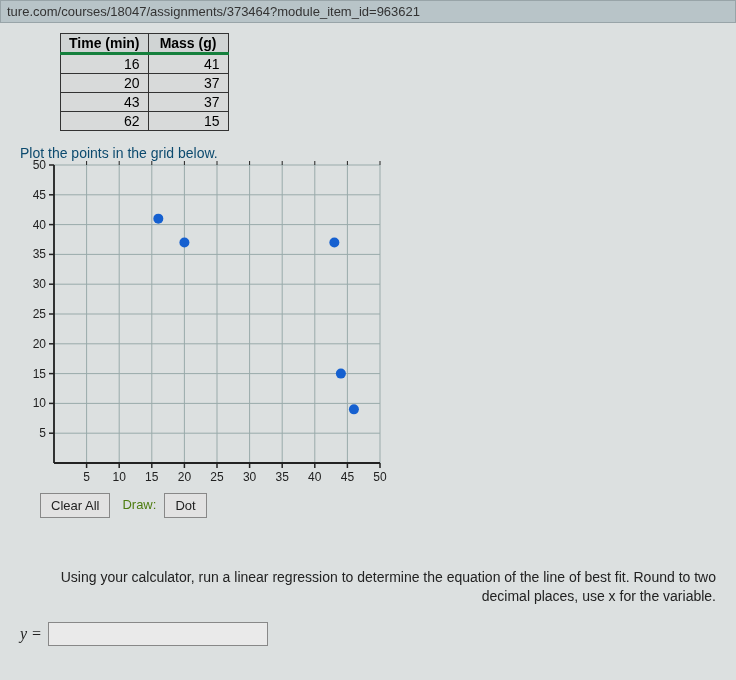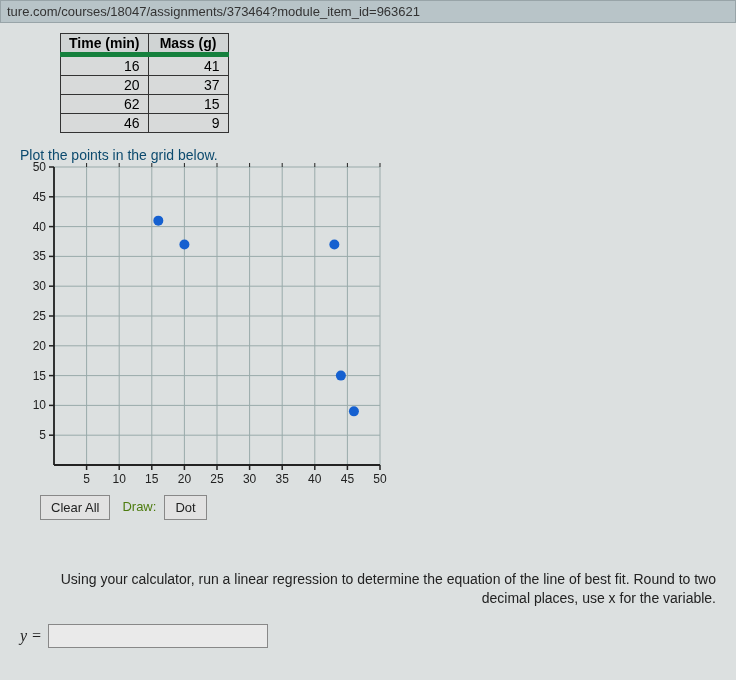--- a/index.html
+++ b/index.html
@@ -33,21 +33,21 @@
     padding: 1px 8px;
     text-align: right;
     font-size: 14px;
     min-width: 80px;
     background: #d8dada;
   }
   .data-table th {
     background: #d0d4d4;
     font-weight: bold;
     text-align: center;
-    border-bottom: 5px solid #15803d;
+    border-bottom: 3px solid #15803d;
     margin-top: 24px;
   }
   .instruction {
     font-size: 14px;
     color: #0c4a6e;
     margin-bottom: 0;
   }
   .chart-wrap {
     position: relative;
     width: 370px;
@@ -121,26 +121,26 @@
     <tbody id="table-body">
         <tr>
           <td>16</td>
           <td>41</td>
         </tr>
         <tr>
           <td>20</td>
           <td>37</td>
         </tr>
         <tr>
+          <td>43</td>
+          <td>37</td>
+        </tr>
+        <tr>
           <td>62</td>
           <td>15</td>
-        </tr>
-        <tr>
-          <td>46</td>
-          <td>9</td>
         </tr>
       </tbody>
   </table>
 
   <div class="instruction">Plot the points in the grid below.</div>
 
   <div class="chart-wrap">
     <svg class="chart-svg" id="chart-svg" width="370" height="330">
         <line x1="34" y1="306" x2="34" y2="8" stroke="#9aa" stroke-width="1"></line>
         <line x1="34" y1="306" x2="360" y2="306" stroke="#9aa" stroke-width="1"></line>

